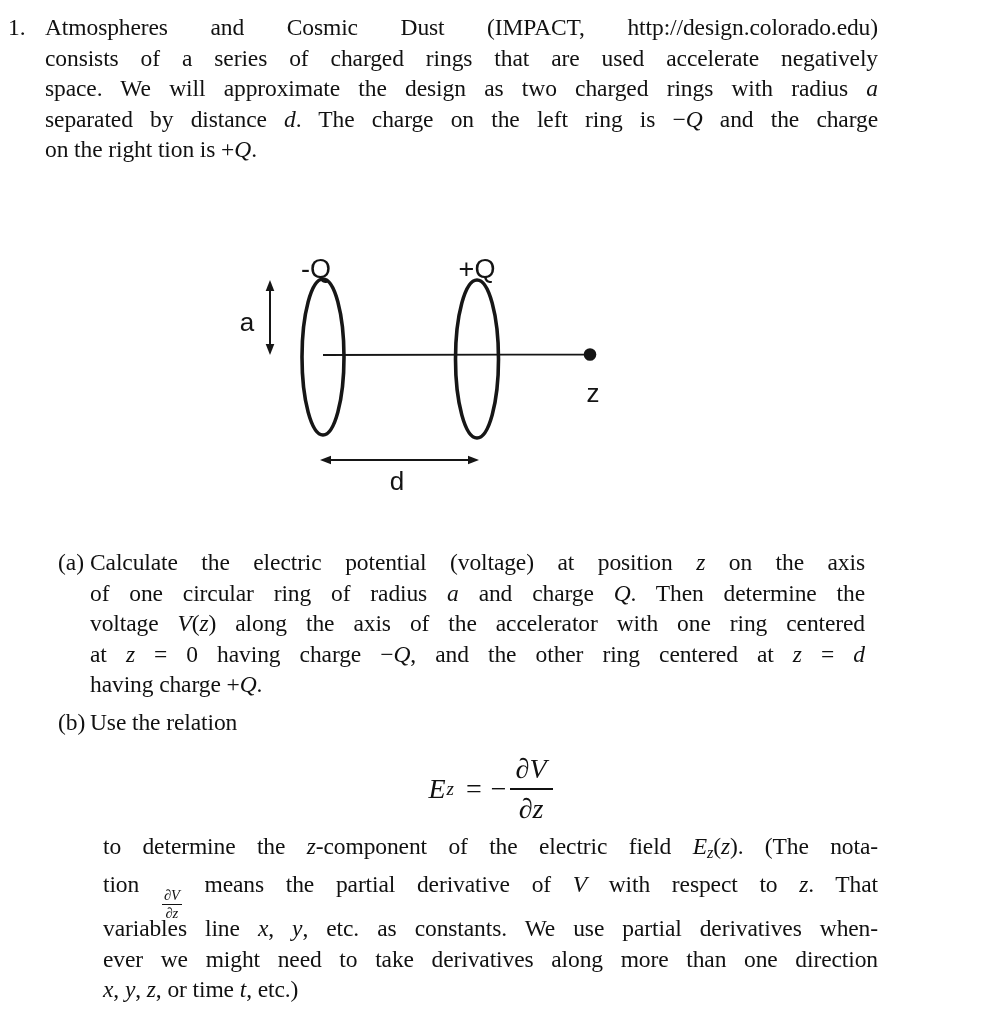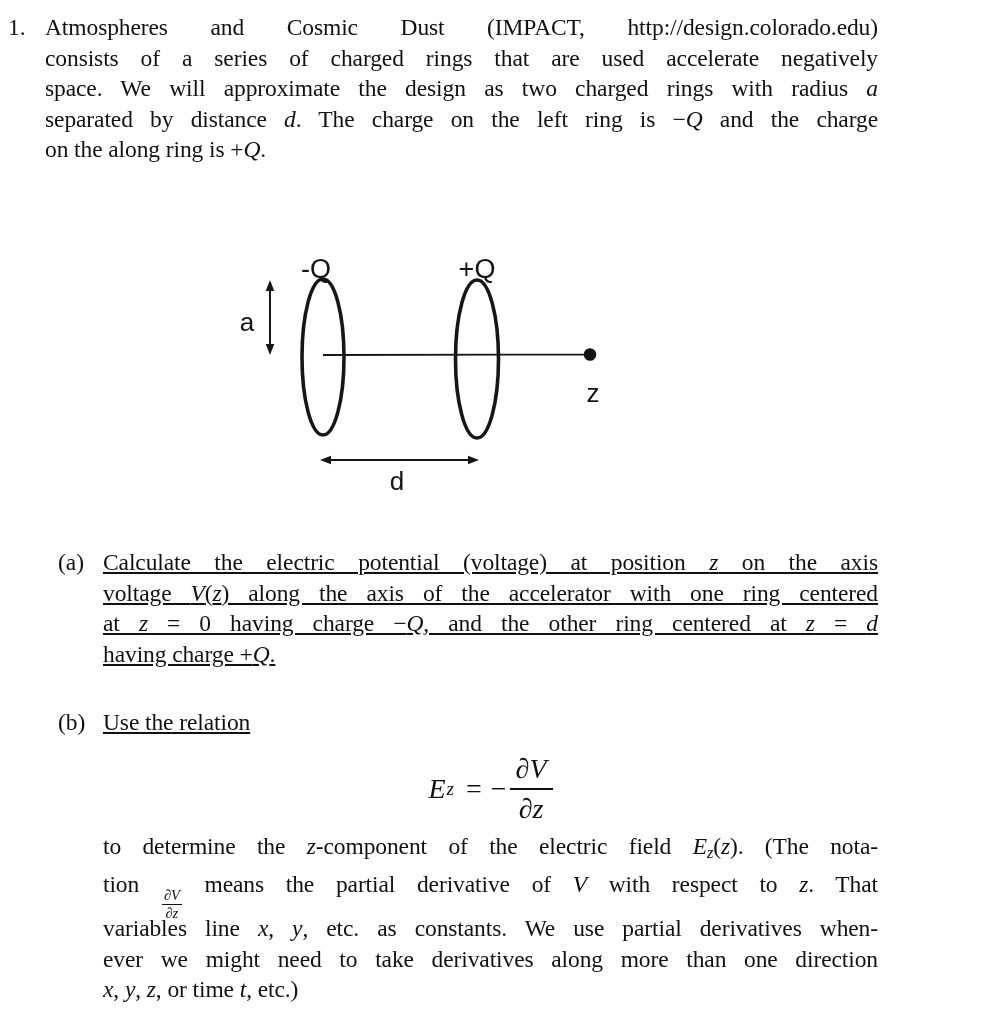--- a/index.html
+++ b/index.html
@@ -44,21 +44,21 @@
   }
   .ifrac .fn { border-bottom: 1.5px solid #111; padding: 0 2px 0.5px; }
   .ifrac .fd { padding-top: 0.5px; }
 
   
   #intro { top: 12px; left: 8px; width: 870px; }
   #intro .lines { margin-left: 37px; width: 833px; }
 
   
   #part-a { top: 547px; left: 58px; width: 820px; }
-  #part-a .lines, #part-b .lines { margin-left: 45px; width: 775px; text-decoration: underline; }
+  #part-a .lines, #part-b .lines { margin-left: 32px; width: 775px; }
   #part-b { top: 707px; left: 58px; width: 820px; }
   #part-b .line { text-align: center; text-align-last: left; }
   #part-b-body { top: 831px; left: 103px; width: 775px; }
 
   
   #equation {
     top: 750px; left: 103px; width: 775px; height: 78px;
     display: flex; align-items: center; justify-content: center;
     font-size: 28px;
   }
@@ -80,21 +80,21 @@
 
 <div class="page">
 
   <section class="block" id="intro">
     <span class="item-no">1.</span>
     <div class="lines">
         <div class="line"><span>Atmospheres and Cosmic Dust (IMPACT, http://design.colorado.edu)</span></div>
         <div class="line"><span>consists of a series of charged rings that are used accelerate negatively</span></div>
         <div class="line"><span>space. We will approximate the design as two charged rings with radius </span><span class="it">a</span></div>
         <div class="line"><span>separated by distance </span><span class="it">d</span><span>. The charge on the left ring is −</span><span class="it">Q</span><span> and the charge</span></div>
-        <div class="line last"><span>on the along ring is +</span><span class="it">Q</span><span>.</span></div>
+        <div class="line last"><span>on the right tion is +</span><span class="it">Q</span><span>.</span></div>
       </div>
   </section>
 
   <svg id="diagram" width="380" height="245" viewBox="0 0 380 245">
 
     <line x1="93" y1="105" x2="356" y2="104.6" stroke="#161616" stroke-width="1.8"></line>
     <circle cx="360" cy="104.5" r="6.3" fill="#141414"></circle>
 
     <ellipse cx="93" cy="107" rx="21" ry="78" fill="none" stroke="#161616" stroke-width="3.6"></ellipse>
     <ellipse cx="247" cy="109" rx="21.5" ry="79" fill="none" stroke="#161616" stroke-width="3.6"></ellipse>
@@ -115,20 +115,21 @@
     <text x="247" y="28" text-anchor="middle" class="dlbl big">+Q</text>
     <text x="17" y="81" text-anchor="middle" class="dlbl">a</text>
     <text x="363" y="152" text-anchor="middle" class="dlbl">z</text>
     <text x="167" y="240" text-anchor="middle" class="dlbl">d</text>
   </svg>
 
   <section class="block" id="part-a">
     <span class="marker">(a)</span>
     <div class="lines">
         <div class="line"><span>Calculate the electric potential (voltage) at position </span><span class="it">z</span><span> on the axis</span></div>
+        <div class="line"><span>of one circular ring of radius </span><span class="it">a</span><span> and charge </span><span class="it">Q</span><span>. Then determine the</span></div>
         <div class="line"><span>voltage </span><span class="it">V</span><span>(</span><span class="it">z</span><span>) along the axis of the accelerator with one ring centered</span></div>
         <div class="line"><span>at </span><span class="it">z</span><span> = 0 having charge −</span><span class="it">Q</span><span>, and the other ring centered at </span><span class="it">z</span><span> = </span><span class="it">d</span></div>
         <div class="line last"><span>having charge +</span><span class="it">Q</span><span>.</span></div>
       </div>
   </section>
 
   <section class="block" id="part-b">
     <span class="marker">(b)</span>
     <div class="lines">
         <div class="line last"><span>Use the relation</span></div>

